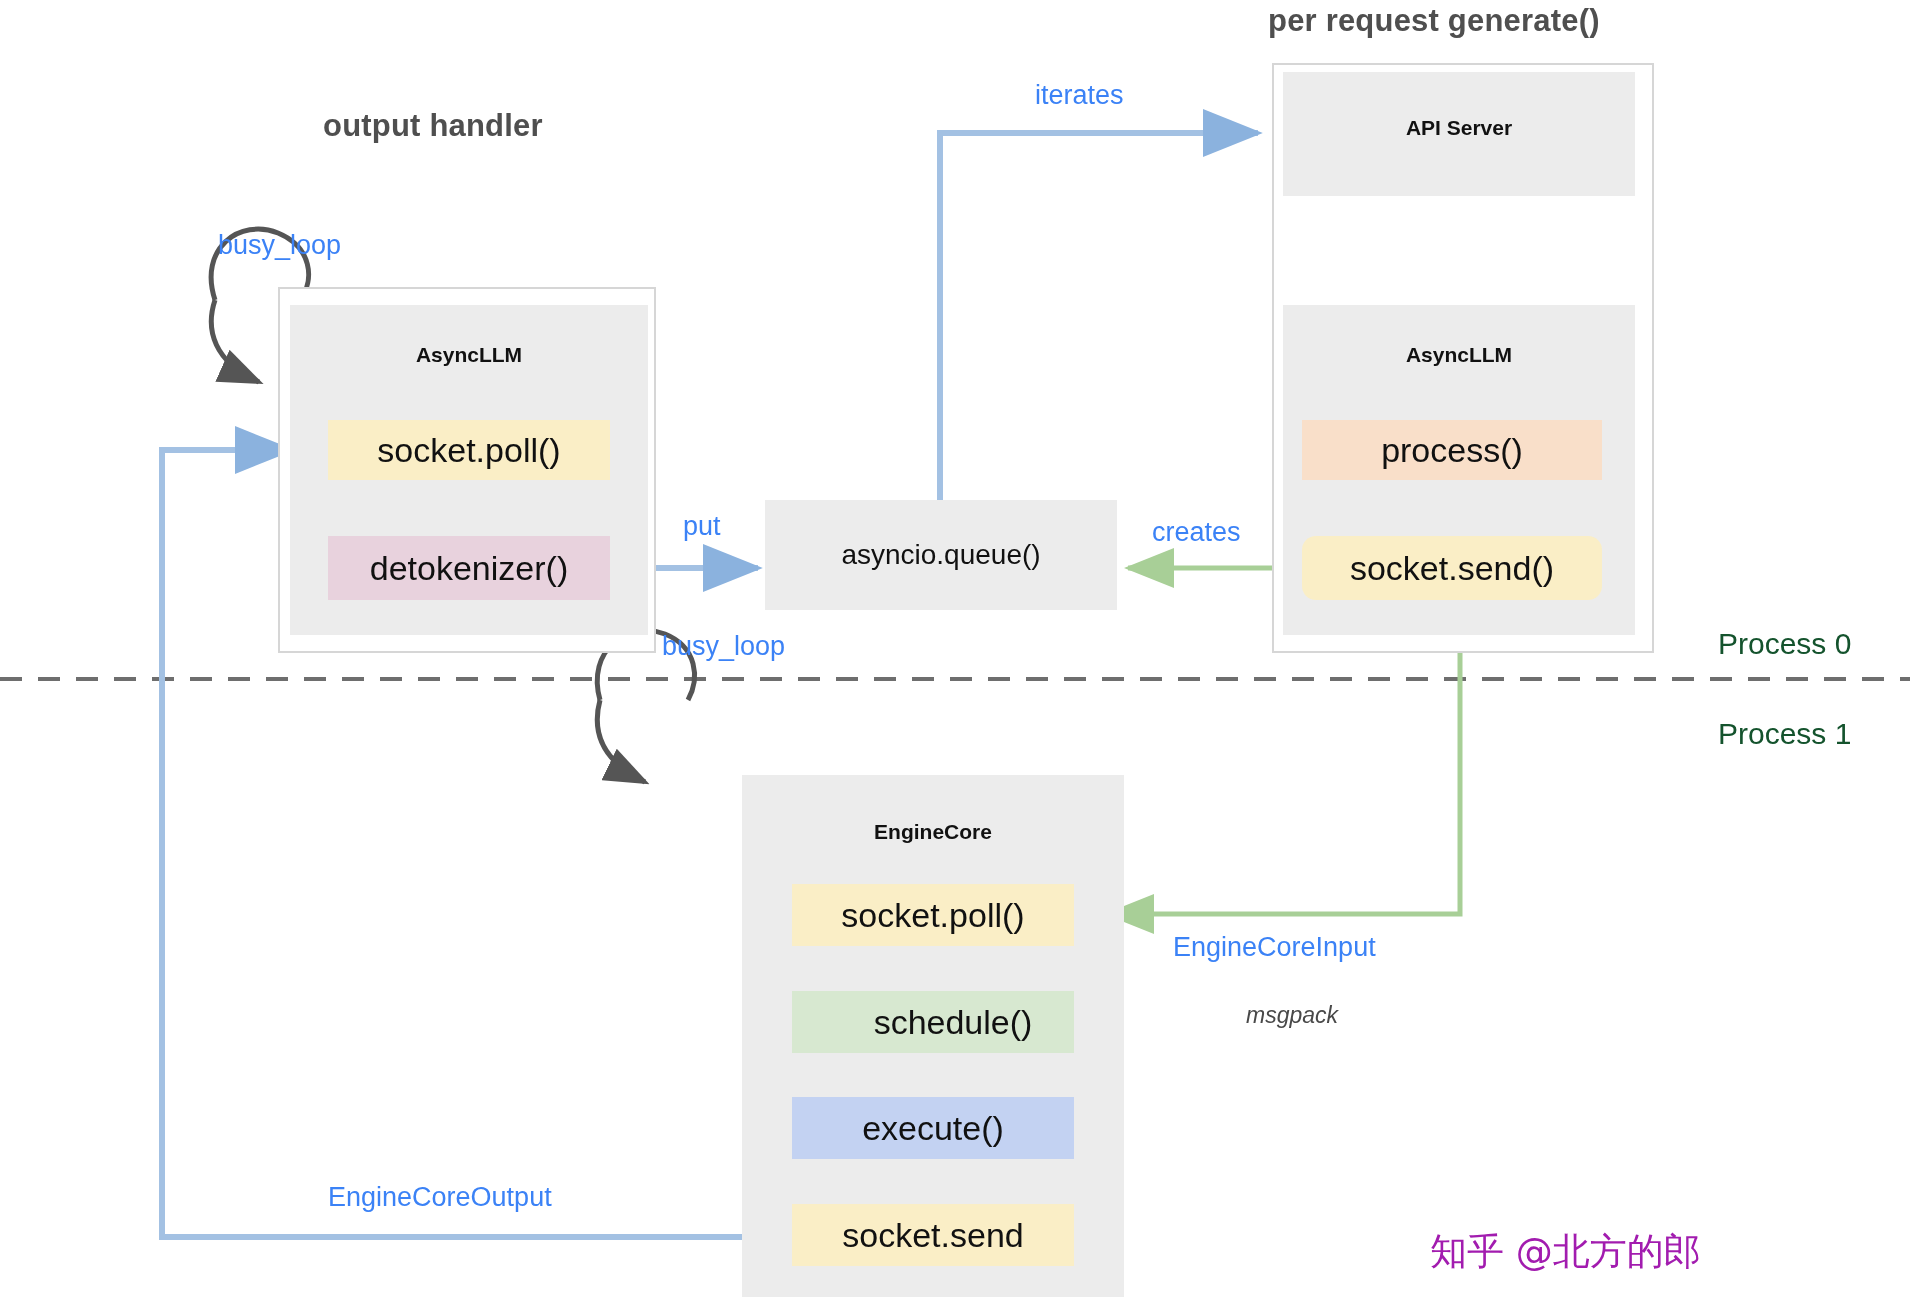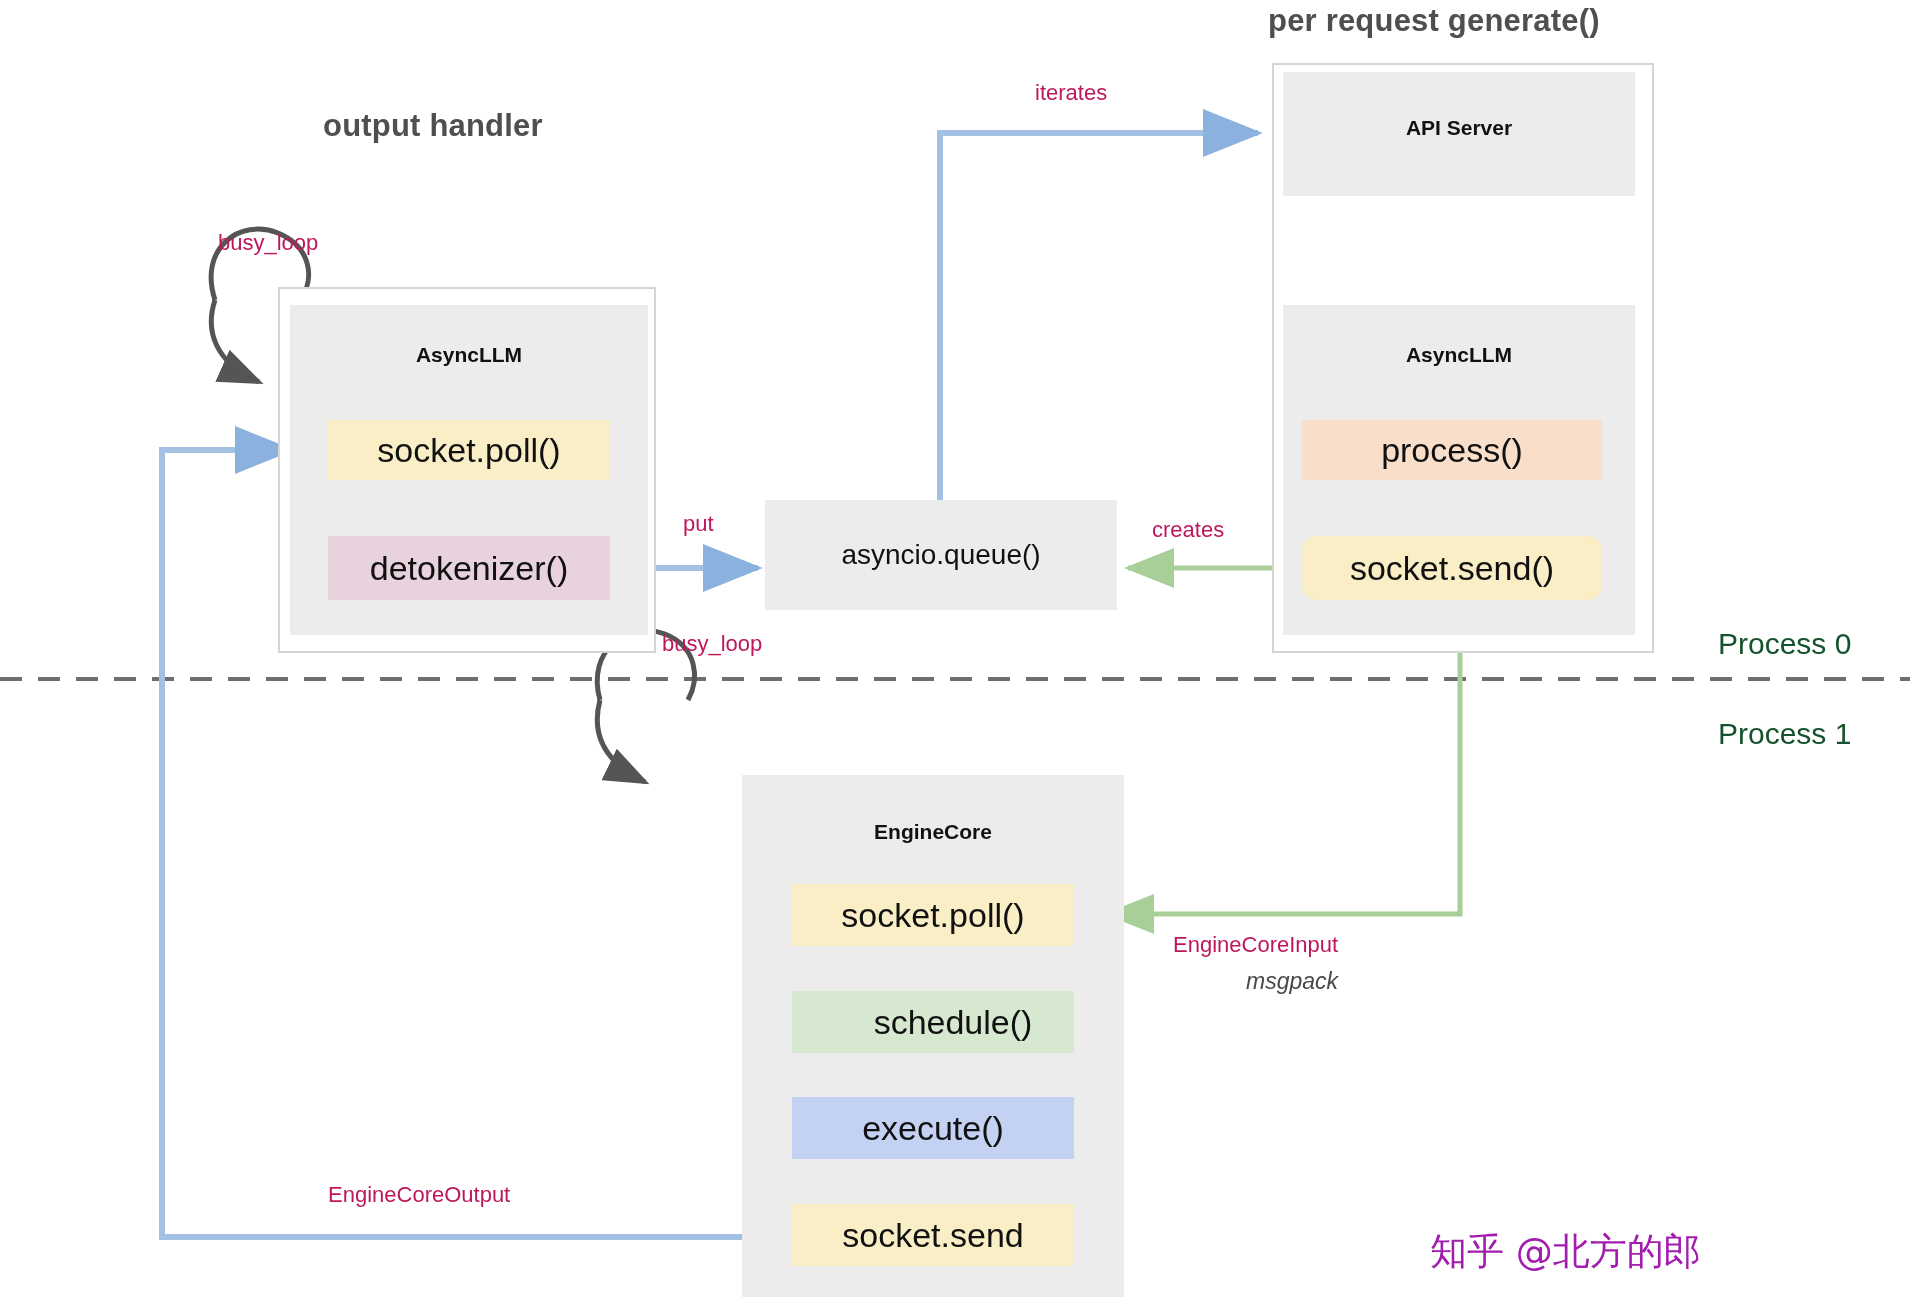--- a/index.html
+++ b/index.html
@@ -67,28 +67,29 @@
     display: flex;
     align-items: center;
     justify-content: center;
     font-size: 28px;
     color: #111111;
     box-sizing: border-box;
     white-space: nowrap;
   }
   .edge-label {
     position: absolute;
-    font-size: 22px;
-    color: #be185d;
+    font-size: 27px;
+    color: #3b82f6;
     white-space: nowrap;
   }
   .edge-label.sub {
     font-style: italic;
     font-size: 23px;
     color: #494949;
+    margin-top: 34px;
   }
   .process-label {
     position: absolute;
     font-size: 30px;
     color: #14532d;
     white-space: nowrap;
   }
   .watermark {
     position: absolute;
     font-size: 37px;

